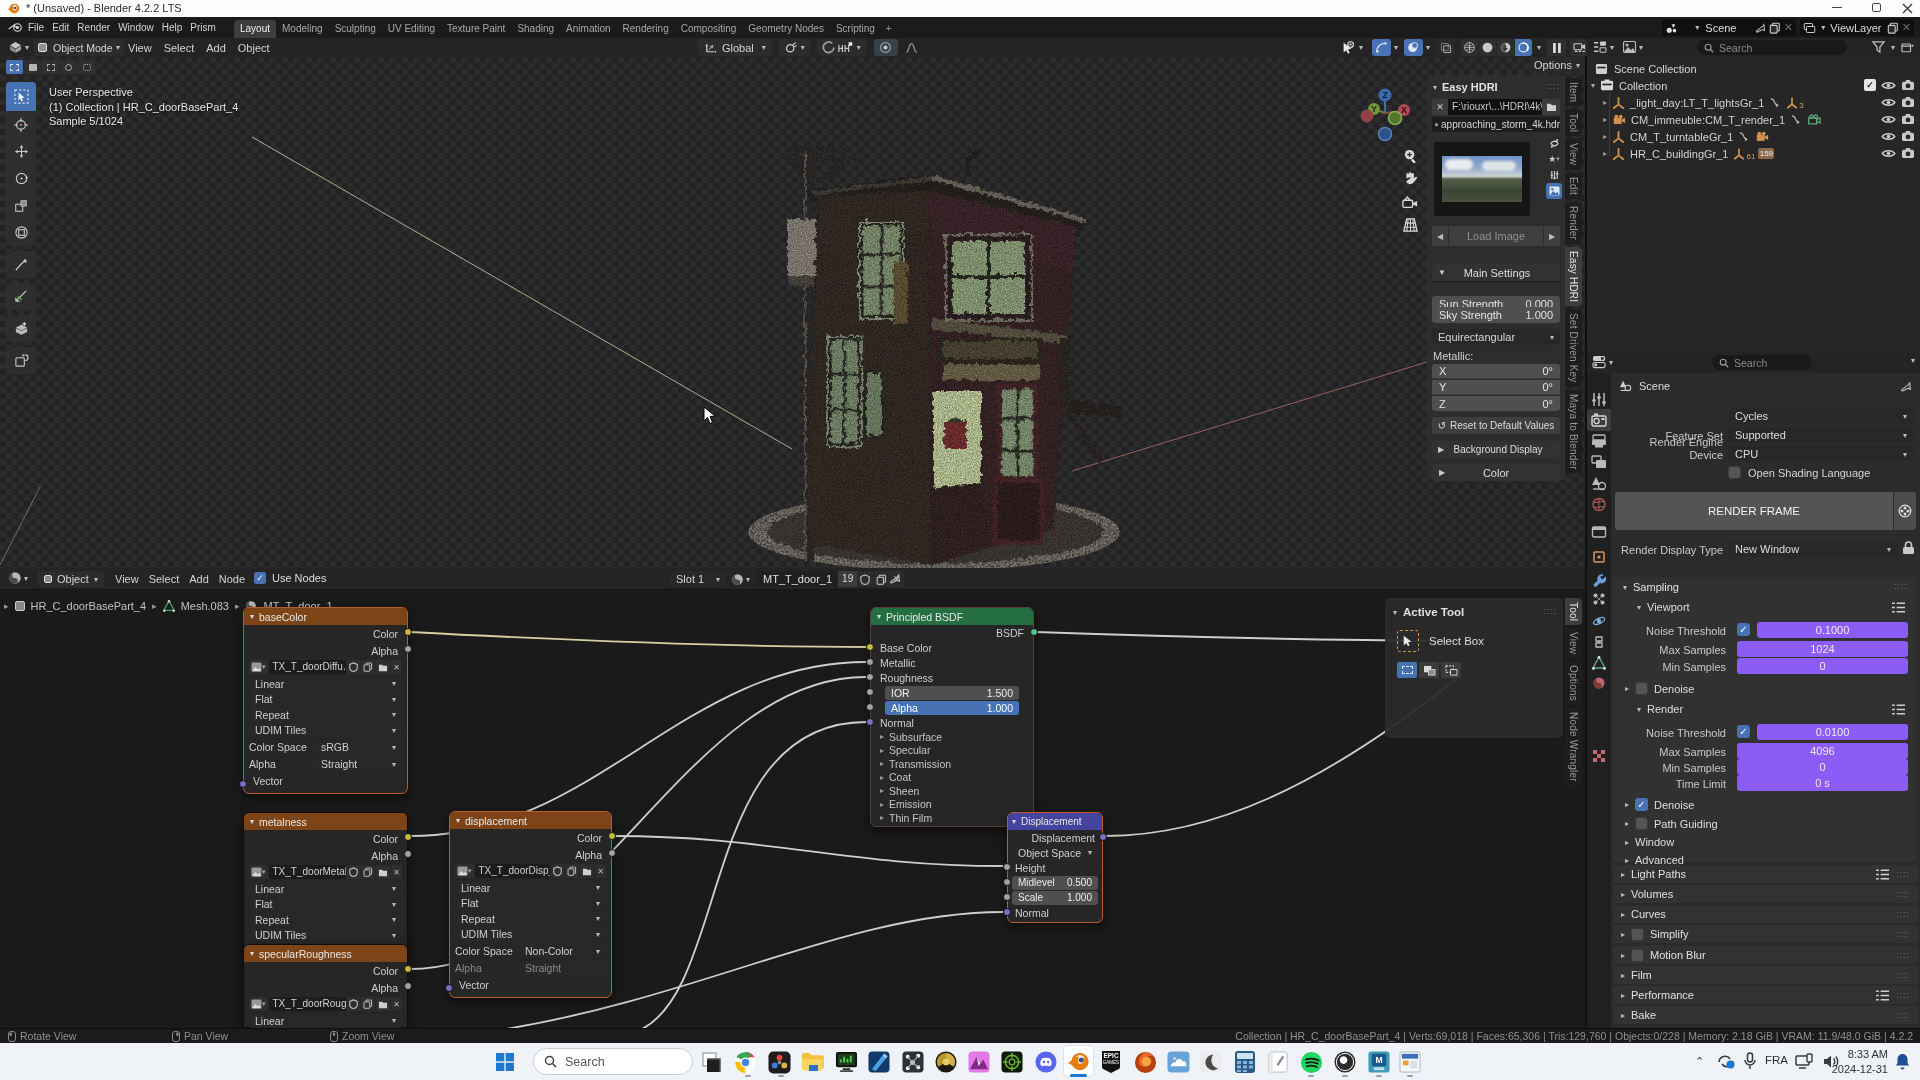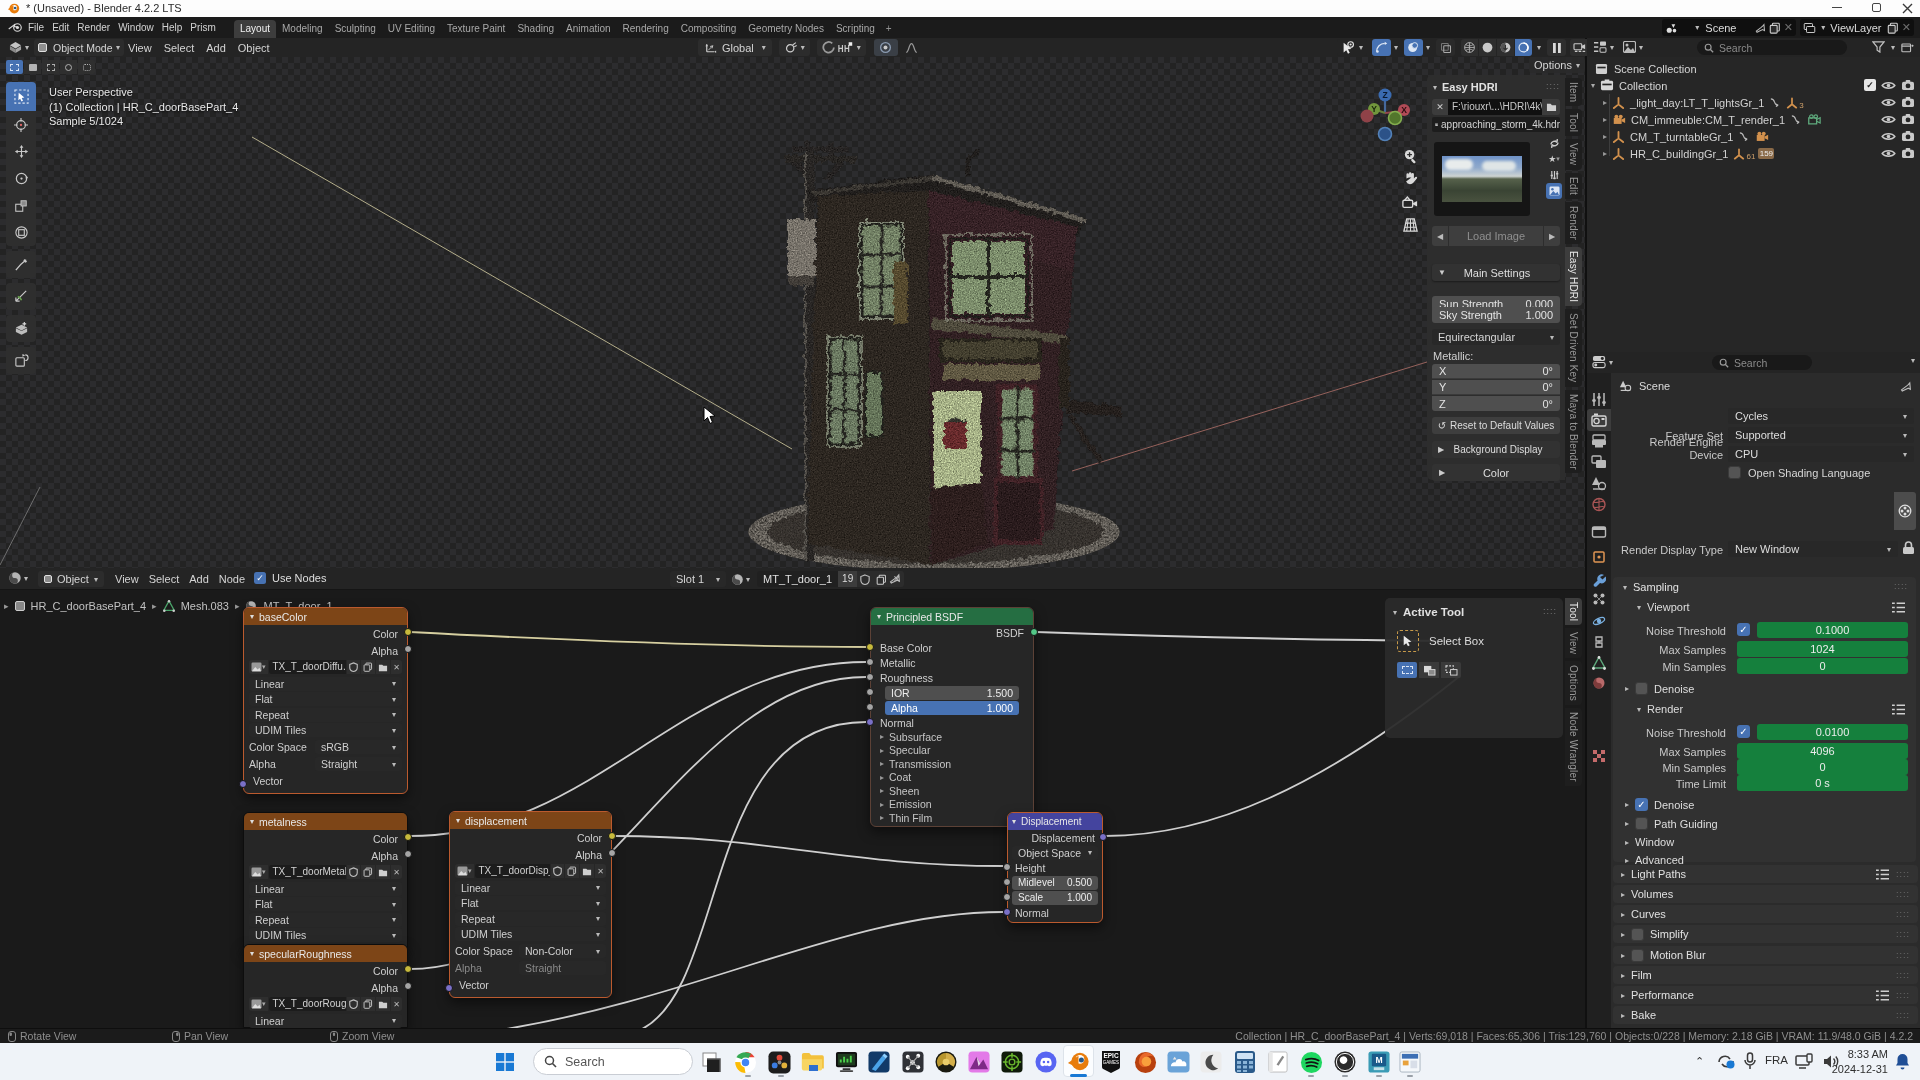--- a/index.html
+++ b/index.html
@@ -22,21 +22,21 @@
 .r13 .c{font-size:8px;color:#999;}
 .rout{justify-content:flex-end;}
 .ndd{height:14px;background:#282828;border-radius:3px;margin:1.5px 5px;display:flex;align-items:center;padding:0 6px;color:#d0d0d0;flex:1;}
 .nsl{height:14px;background:#4f4f4f;border-radius:3px;margin:0 5px;display:flex;align-items:center;padding:0 6px;color:#ededed;flex:1;}
 .sock{position:absolute;width:8px;height:8px;border-radius:50%;border:1px solid #131313;background:#a5a5a5;}
 .imrow{height:16px;display:flex;align-items:center;margin:0 5px;gap:1px;}
 .imrow .ic{height:14px;background:#2e2e2e;display:inline-flex;align-items:center;justify-content:center;padding:0 2px;}
 .imrow .nm{height:14px;background:#1c1c1c;color:#d2d2d2;font-size:10px;line-height:14px;padding:0 4px;flex:1;overflow:hidden;border-radius:3px 0 0 3px;}
 .plabel{position:absolute;color:#c9c9c9;font-size:11px;}
 .pdd{position:absolute;background:#282828;border-radius:3px;color:#dedede;font-size:11px;display:flex;align-items:center;padding:0 7px;height:16px;}
-.pnum{position:absolute;background:#15803d;border-radius:3px;color:#ececec;font-size:11px;display:flex;align-items:center;justify-content:center;height:16px;}
+.pnum{position:absolute;background:#8b5cf6;border-radius:3px;color:#ececec;font-size:11px;display:flex;align-items:center;justify-content:center;height:16px;}
 .phdr{position:absolute;background:#323232;border-radius:4px;color:#e0e0e0;font-size:11px;display:flex;align-items:center;height:18px;padding:0 8px;gap:6px;left:26px;right:2px;}
 .cb0{display:inline-block;width:13px;height:13px;background:#545454;border-radius:3px;border:1px solid #3a3a3a;}
 .cb1{display:inline-block;width:13px;height:13px;background:#4772b3;border-radius:3px;color:#fff;font-size:10px;text-align:center;line-height:13px;}
 .cb1::after{content:"\2713";}
 </style></head>
 <body>
 <div class="abs" style="left:0;top:0;width:1920px;height:17px;background:#fdfdfd;">
   <svg class="abs" style="left:7px;top:2px;" width="13" height="13" viewBox="0 0 16 16">
       <circle cx="9" cy="8" r="6" fill="#e87d0d"></circle>
       <circle cx="9" cy="7" r="3.2" fill="#fff"></circle>
@@ -1206,20 +1206,21 @@
   <div class="plabel" style="right:197px;top:59px;margin-top:25px;">Render Engine</div>
   <div class="pdd" style="left:141px;top:56px;width:186px;">Cycles<span class="caret">▾</span></div>
   <div class="plabel" style="right:197px;top:78px;">Feature Set</div>
   <div class="pdd" style="left:141px;top:75px;width:186px;">Supported<span class="caret">▾</span></div>
   <div class="plabel" style="right:197px;top:97px;">Device</div>
   <div class="pdd" style="left:141px;top:94px;width:186px;">CPU<span class="caret">▾</span></div>
   <div class="abs row" style="left:141px;top:114px;gap:7px;">
       <span class="cb0"></span>
       <span style="color:#d6d6d6;">Open Shading Language</span>
     </div>
+  <div class="abs" style="left:28px;top:140px;width:278px;height:38px;background:#545454;border-radius:3px 0 0 3px;color:#f2f2f2;display:flex;align-items:center;justify-content:center;font-size:11.5px;">RENDER FRAME</div>
   <div class="abs" style="left:307px;top:140px;width:22px;height:38px;background:#4c4c4c;border-radius:0 3px 3px 0;display:flex;align-items:center;justify-content:center;">
       <svg width="14" height="14" viewBox="0 0 14 14">
         <circle cx="7" cy="7" r="5.8" fill="none" stroke="#ddd" stroke-width="1.3"></circle>
         <circle cx="7" cy="4" r="1.5" fill="#ddd"></circle>
         <circle cx="7" cy="10" r="1.5" fill="#ddd"></circle>
         <circle cx="4" cy="7" r="1.5" fill="#ddd"></circle>
         <circle cx="10" cy="7" r="1.5" fill="#ddd"></circle>
       </svg>
     </div>
   <div class="plabel" style="right:197px;top:192px;">Render Display Type</div>

